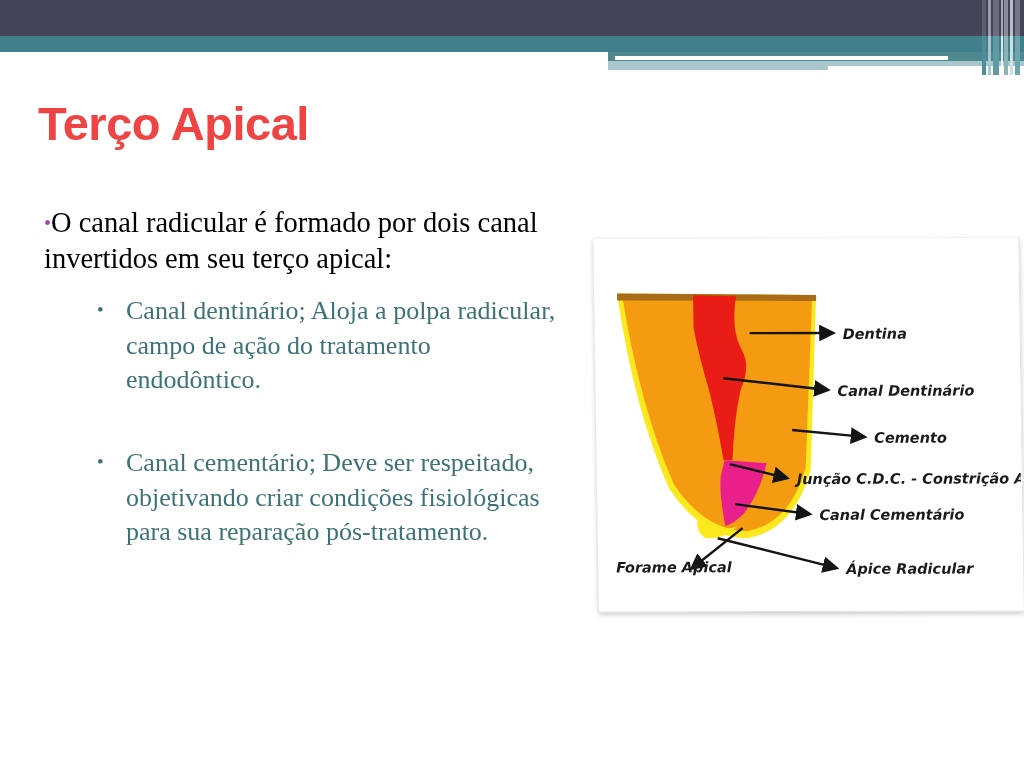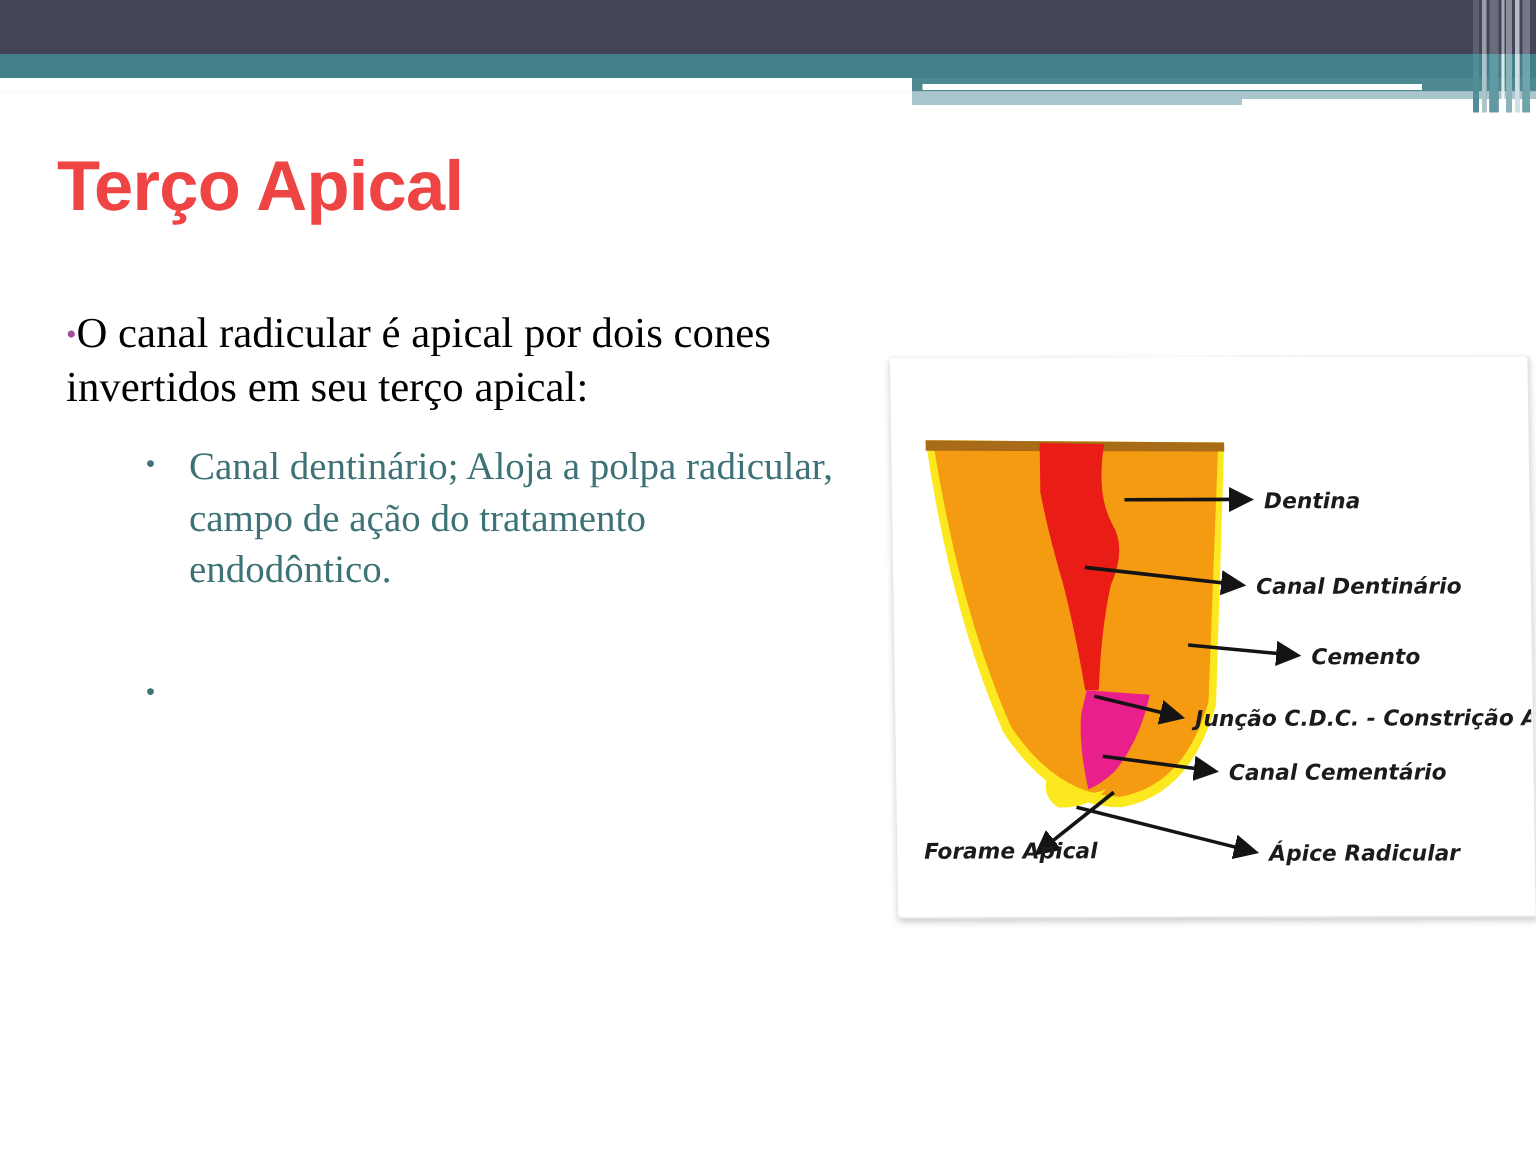--- a/index.html
+++ b/index.html
@@ -240,29 +240,30 @@
     <i style="left:24px; width:4px; height:39px; background:#8ab3ba;"></i>
     <i style="left:30px; width:3px; height:39px; background:#cfe0e4;"></i>
     <i style="left:35px; width:5px; height:39px; background:#6ea4ac;"></i>
   </div>
 </div>
 
 <div class="page-title">Terço Apical</div>
 
 <div class="content">
 
-  <p class="bullet-l1"><span class="dot-l1">•</span><span>O canal radicular é apical por dois cones invertidos em seu terço apical:</span></p>
+  <p class="bullet-l1"><span class="dot-l1">•</span><span>O canal radicular é formado por dois canal invertidos em seu terço apical:</span></p>
 
   <ul class="sub-list">
     <li class="bullet-l2">
       <span class="dot-l2">•</span>
       <span>Canal dentinário; Aloja a polpa radicular, campo de ação do tratamento endodôntico.</span>
     </li>
     <li class="bullet-l2">
       <span class="dot-l2">•</span>
+      <span>Canal cementário; Deve ser respeitado, objetivando criar condições fisiológicas para sua reparação pós-tratamento.</span>
     </li>
   </ul>
 </div>
 
 <div class="figure-wrap">
   <div class="figure-shadow"></div>
   <div class="figure-inner">
     <svg class="fig-svg" width="424" height="372" viewBox="0 0 424 372" xmlns="http://www.w3.org/2000/svg">
       <rect x="0" y="0" width="424" height="372" fill="#ffffff"></rect>
 

